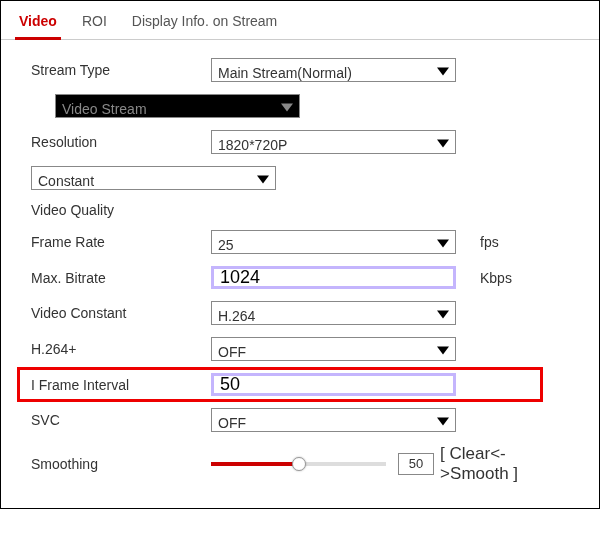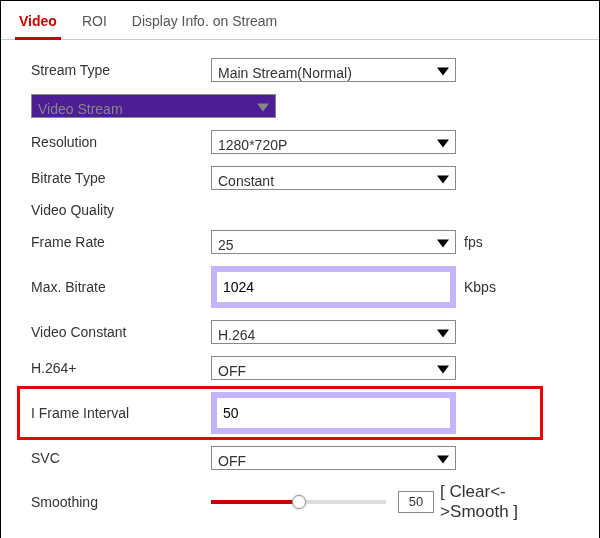--- a/index.html
+++ b/index.html
@@ -53,44 +53,45 @@
     height: 24px;
     border: 1px solid #888;
     background: #fff;
     padding: 0 24px 0 6px;
     font-size: 14px;
     display: flex;
     align-items: flex-end;
     position: relative;
   }
   .field.disabled {
-    background: #4c1d95;
+    background: #000000;
     color: #888;
+    margin-left: 24px;
   }
   .caret {
     position: absolute;
     right: 6px;
     top: 50%;
     transform: translateY(-30%);
     width: 0;
     height: 0;
     border-left: 6px solid transparent;
     border-right: 6px solid transparent;
     border-top: 8px solid #000;
   }
   .caret.dim { border-top-color: #888; }
   input.text-input {
     width: 245px;
-    height: 42px;
-    border: 6px solid #c4b5fd;
+    height: 23px;
+    border: 3px solid #c4b5fd;
     padding: 0 6px;
-    font-size: 14px;
+    font-size: 18px;
   }
   .unit {
-    margin-left: 8px;
+    margin-left: 24px;
     color: #333;
   }
   .highlight {
     position: absolute;
     left: -14px;
     right: 26px;
     top: -6px;
     bottom: -6px;
     border: 3px solid #e00;
     pointer-events: none;
@@ -166,27 +167,26 @@
     <div class="row">
       <div class="field disabled">
         <span>Video Stream</span>
         <span class="caret dim"></span>
       </div>
     </div>
 
     <div class="row">
       <div class="row-label">Resolution</div>
       <div class="field">
-        <span>1280*720P</span>
-        <span class="caret"></span>
-      </div>
-    </div>
-
-    <div class="row">
-      <div class="row-label">Bitrate Type</div>
+        <span>1820*720P</span>
+        <span class="caret"></span>
+      </div>
+    </div>
+
+    <div class="row">
       <div class="field">
         <span>Constant</span>
         <span class="caret"></span>
       </div>
     </div>
 
     <div class="row">
       <div class="row-label">Video Quality</div>
     </div>
 

